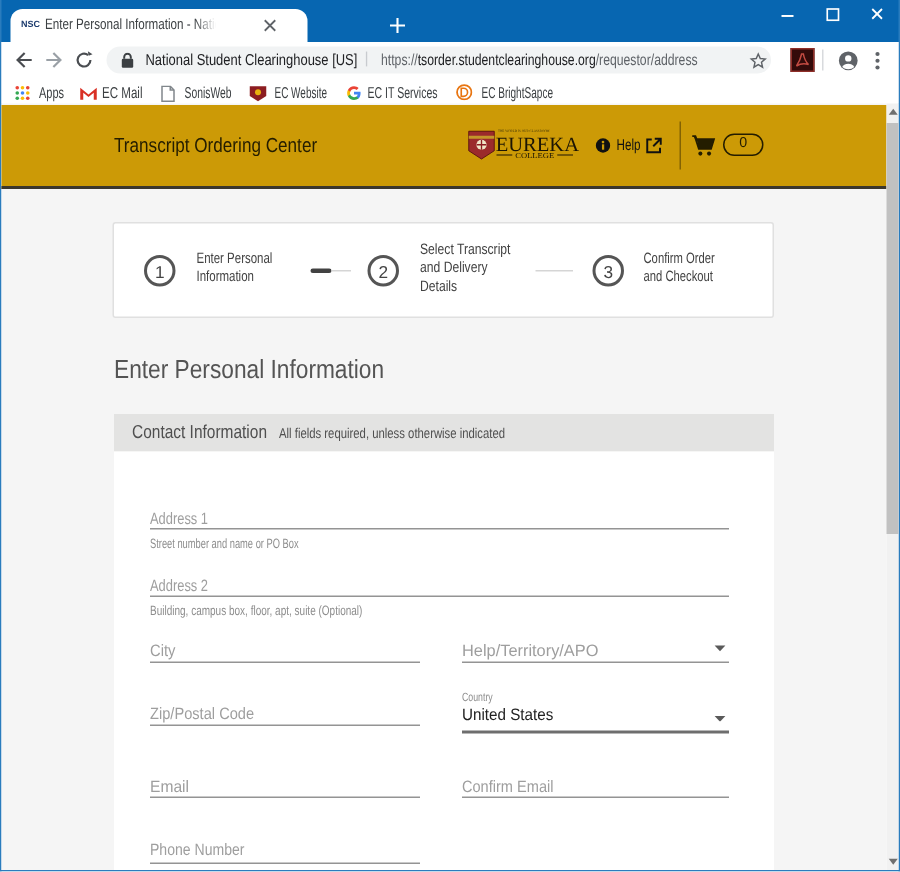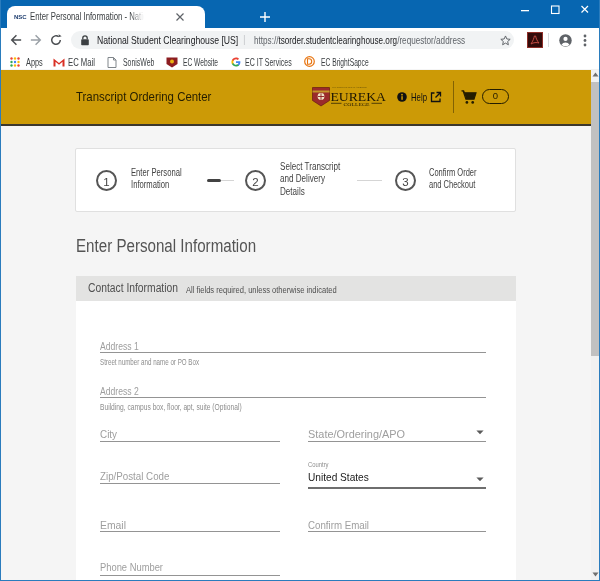--- a/index.html
+++ b/index.html
@@ -186,21 +186,21 @@
 <span class="tx" style="left:100px;top:339.5px;font-size:11px;color:#9e9e9e;transform:scaleX(0.781);">Address 1</span>
 <div class="abs" style="left:100px;top:351.5px;width:386px;height:1px;background:#949494;"></div>
 <span class="tx" style="left:100px;top:356.5px;font-size:9px;color:#8d8d8d;transform:scaleX(0.69);">Street number and name or PO Box</span>
 
 <span class="tx" style="left:100px;top:384.5px;font-size:11px;color:#9e9e9e;transform:scaleX(0.781);">Address 2</span>
 <div class="abs" style="left:100px;top:396.5px;width:386px;height:1px;background:#949494;"></div>
 <span class="tx" style="left:100px;top:401.5px;font-size:9px;color:#8d8d8d;transform:scaleX(0.741);">Building, campus box, floor, apt, suite (Optional)</span>
 
 <span class="tx" style="left:100px;top:428px;font-size:11px;color:#9e9e9e;transform:scaleX(0.897);">City</span>
 <div class="abs" style="left:100px;top:440.5px;width:180px;height:1px;background:#949494;"></div>
-<span class="tx" style="left:308px;top:428px;font-size:11px;color:#9e9e9e;transform:scaleX(0.992);">State/Ordering/APO</span>
+<span class="tx" style="left:308px;top:428px;font-size:11px;color:#9e9e9e;transform:scaleX(0.992);">Help/Territory/APO</span>
 <div class="abs" style="left:308px;top:440.5px;width:178px;height:1px;background:#949494;"></div>
 <svg class="abs" style="left:476px;top:430px;" width="8" height="4.5" viewBox="0 0 8 4.5">
     <path d="M0.4 0.4 H7.6 L4 4.2 Z" fill="#5a5a5a"></path>
   </svg>
 
 <span class="tx" style="left:100px;top:470px;font-size:11px;color:#9e9e9e;transform:scaleX(0.887);">Zip/Postal Code</span>
 <div class="abs" style="left:100px;top:483px;width:180px;height:1px;background:#949494;"></div>
 <span class="tx" style="left:308px;top:459.5px;font-size:8px;color:#8d8d8d;transform:scaleX(0.732);">Country</span>
 <span class="tx" style="left:308px;top:470.5px;font-size:11px;color:#212121;transform:scaleX(0.921);">United States</span>
 <div class="abs" style="left:308px;top:487.3px;width:178px;height:1.3px;background:#6e6e6e;"></div>

